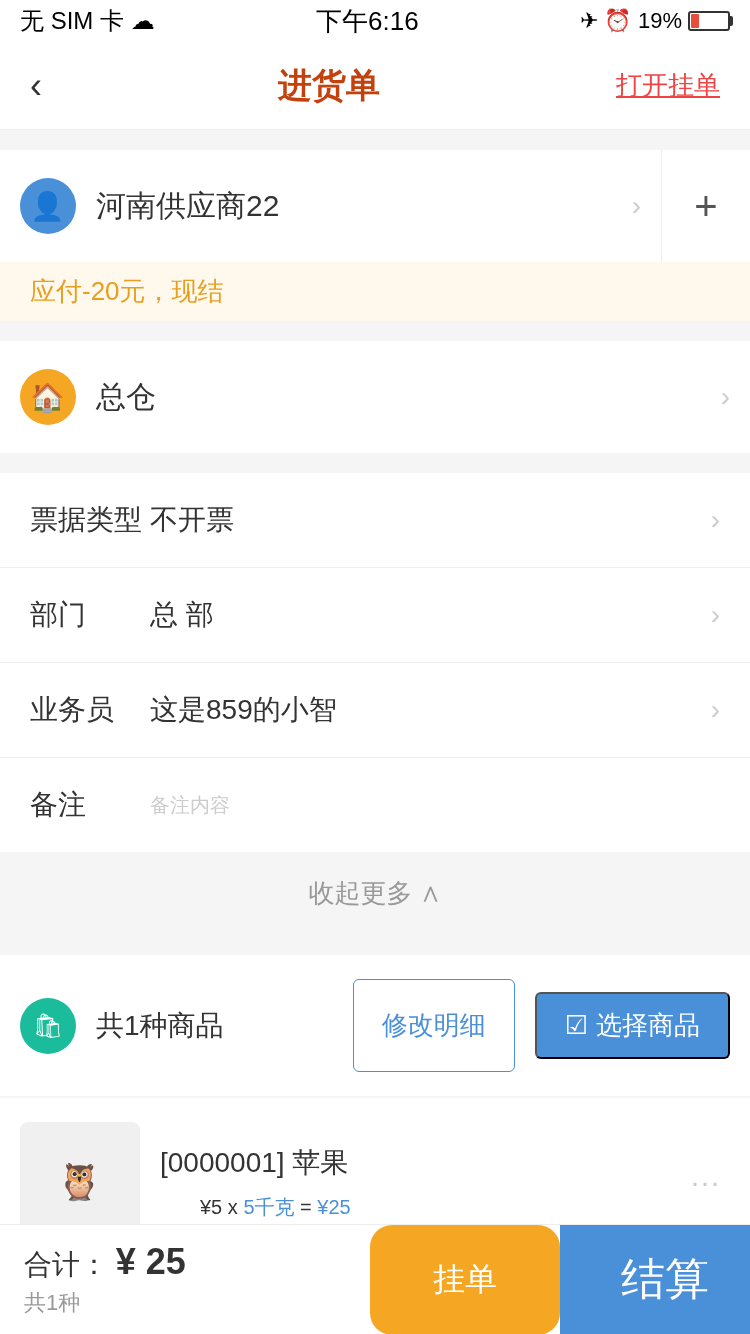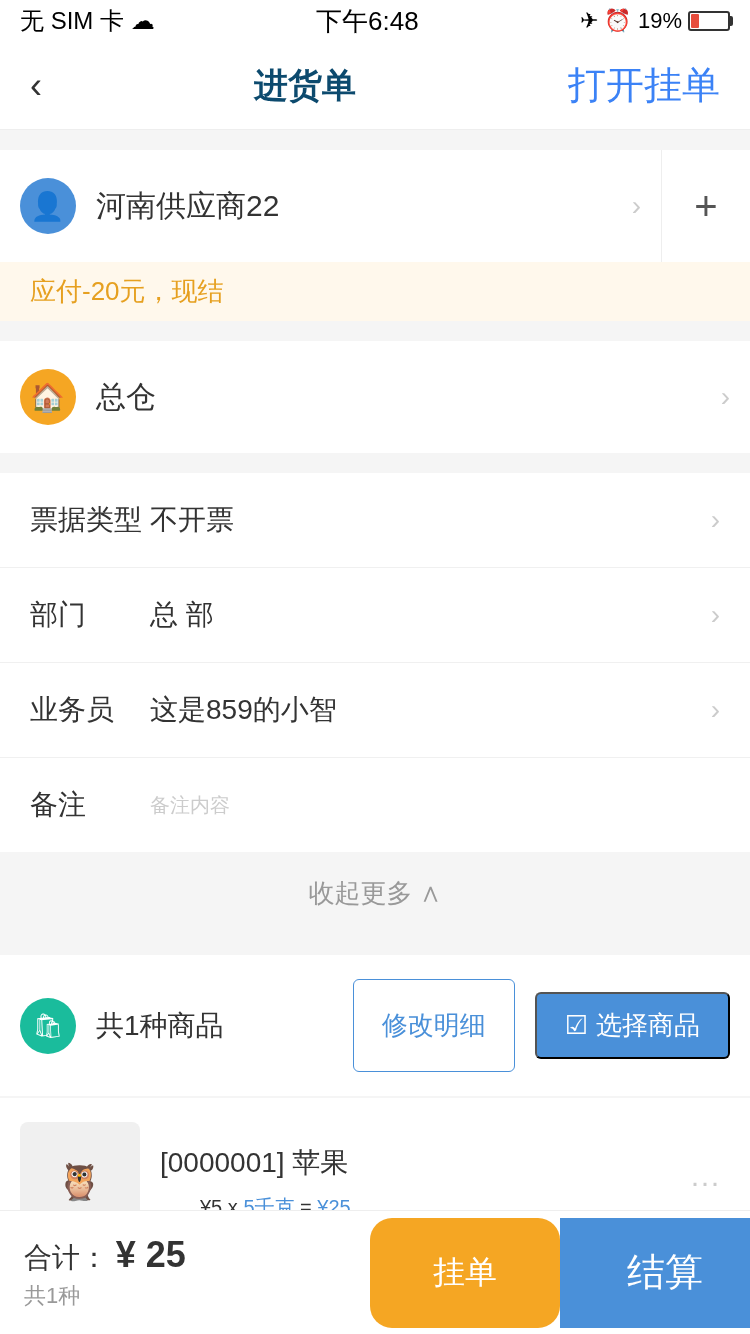--- a/index.html
+++ b/index.html
@@ -41,22 +41,22 @@
       align-items: center;
       justify-content: space-between;
       padding: 0 30px;
       border-bottom: 1px solid #eee;
     }
     .nav-back {
       font-size: 36px;
       color: #333;
       cursor: pointer;
     }
-    .nav-title { font-size: 34px; font-weight: 600; color: #0c4a6e; }
-    .nav-action { font-size: 38px; color: #3b82f6; cursor: pointer; }
+    .nav-title { font-size: 34px; font-weight: 600; color: #c2410c; }
+    .nav-action { font-size: 26px; color: #ef4444; cursor: pointer; text-decoration: underline; }
 
     
     .section-gap {
       height: 20px;
       background: #f5f5f5;
     }
 
     
     .supplier-section {
       background: #fff;
@@ -188,21 +188,21 @@
     .price-blue { color: #4a90d9; }
     .product-more { color: #ccc; font-size: 30px; cursor: pointer; padding: 10px; }
 
     
     .bottom-bar {
       position: fixed;
       bottom: 0;
       width: 750px;
       display: flex;
       align-items: center;
-      height: 124px;
+      height: 110px;
       background: #fff;
       border-top: 1px solid #eee;
     }
     .total-section {
       flex: 1;
       padding: 0 24px;
     }
     .total-label { font-size: 28px; color: #333; }
     .total-amount { font-size: 36px; font-weight: 600; color: #333; display: inline; }
     .total-count { font-size: 22px; color: #999; margin-top: 4px; }
@@ -212,39 +212,39 @@
       color: #fff;
       font-size: 32px;
       display: flex; align-items: center; justify-content: center;
       cursor: pointer;
       border-radius: 22px;
     }
     .btn-checkout {
       width: 190px; height: 110px;
       background: #4a90d9;
       color: #fff;
-      font-size: 38px;
+      font-size: 44px;
       display: flex; align-items: center; justify-content: center;
       cursor: pointer;
       padding-left: 20px;
     }
 
     
     .owl-logo {
       font-size: 36px; color: #888;
     }
   </style>
 </head>
 <body>
 
 <div class="status-bar">
   <div class="status-left">
     <span>无 SIM 卡 ☁</span>
   </div>
-  <div class="status-center">下午6:48</div>
+  <div class="status-center">下午6:16</div>
   <div class="status-right">
     <span>✈</span>
     <span>⏰</span>
     <span>19%</span>
     <span class="battery-icon">
       <span class="battery-fill"></span>
     </span>
   </div>
 </div>
 

